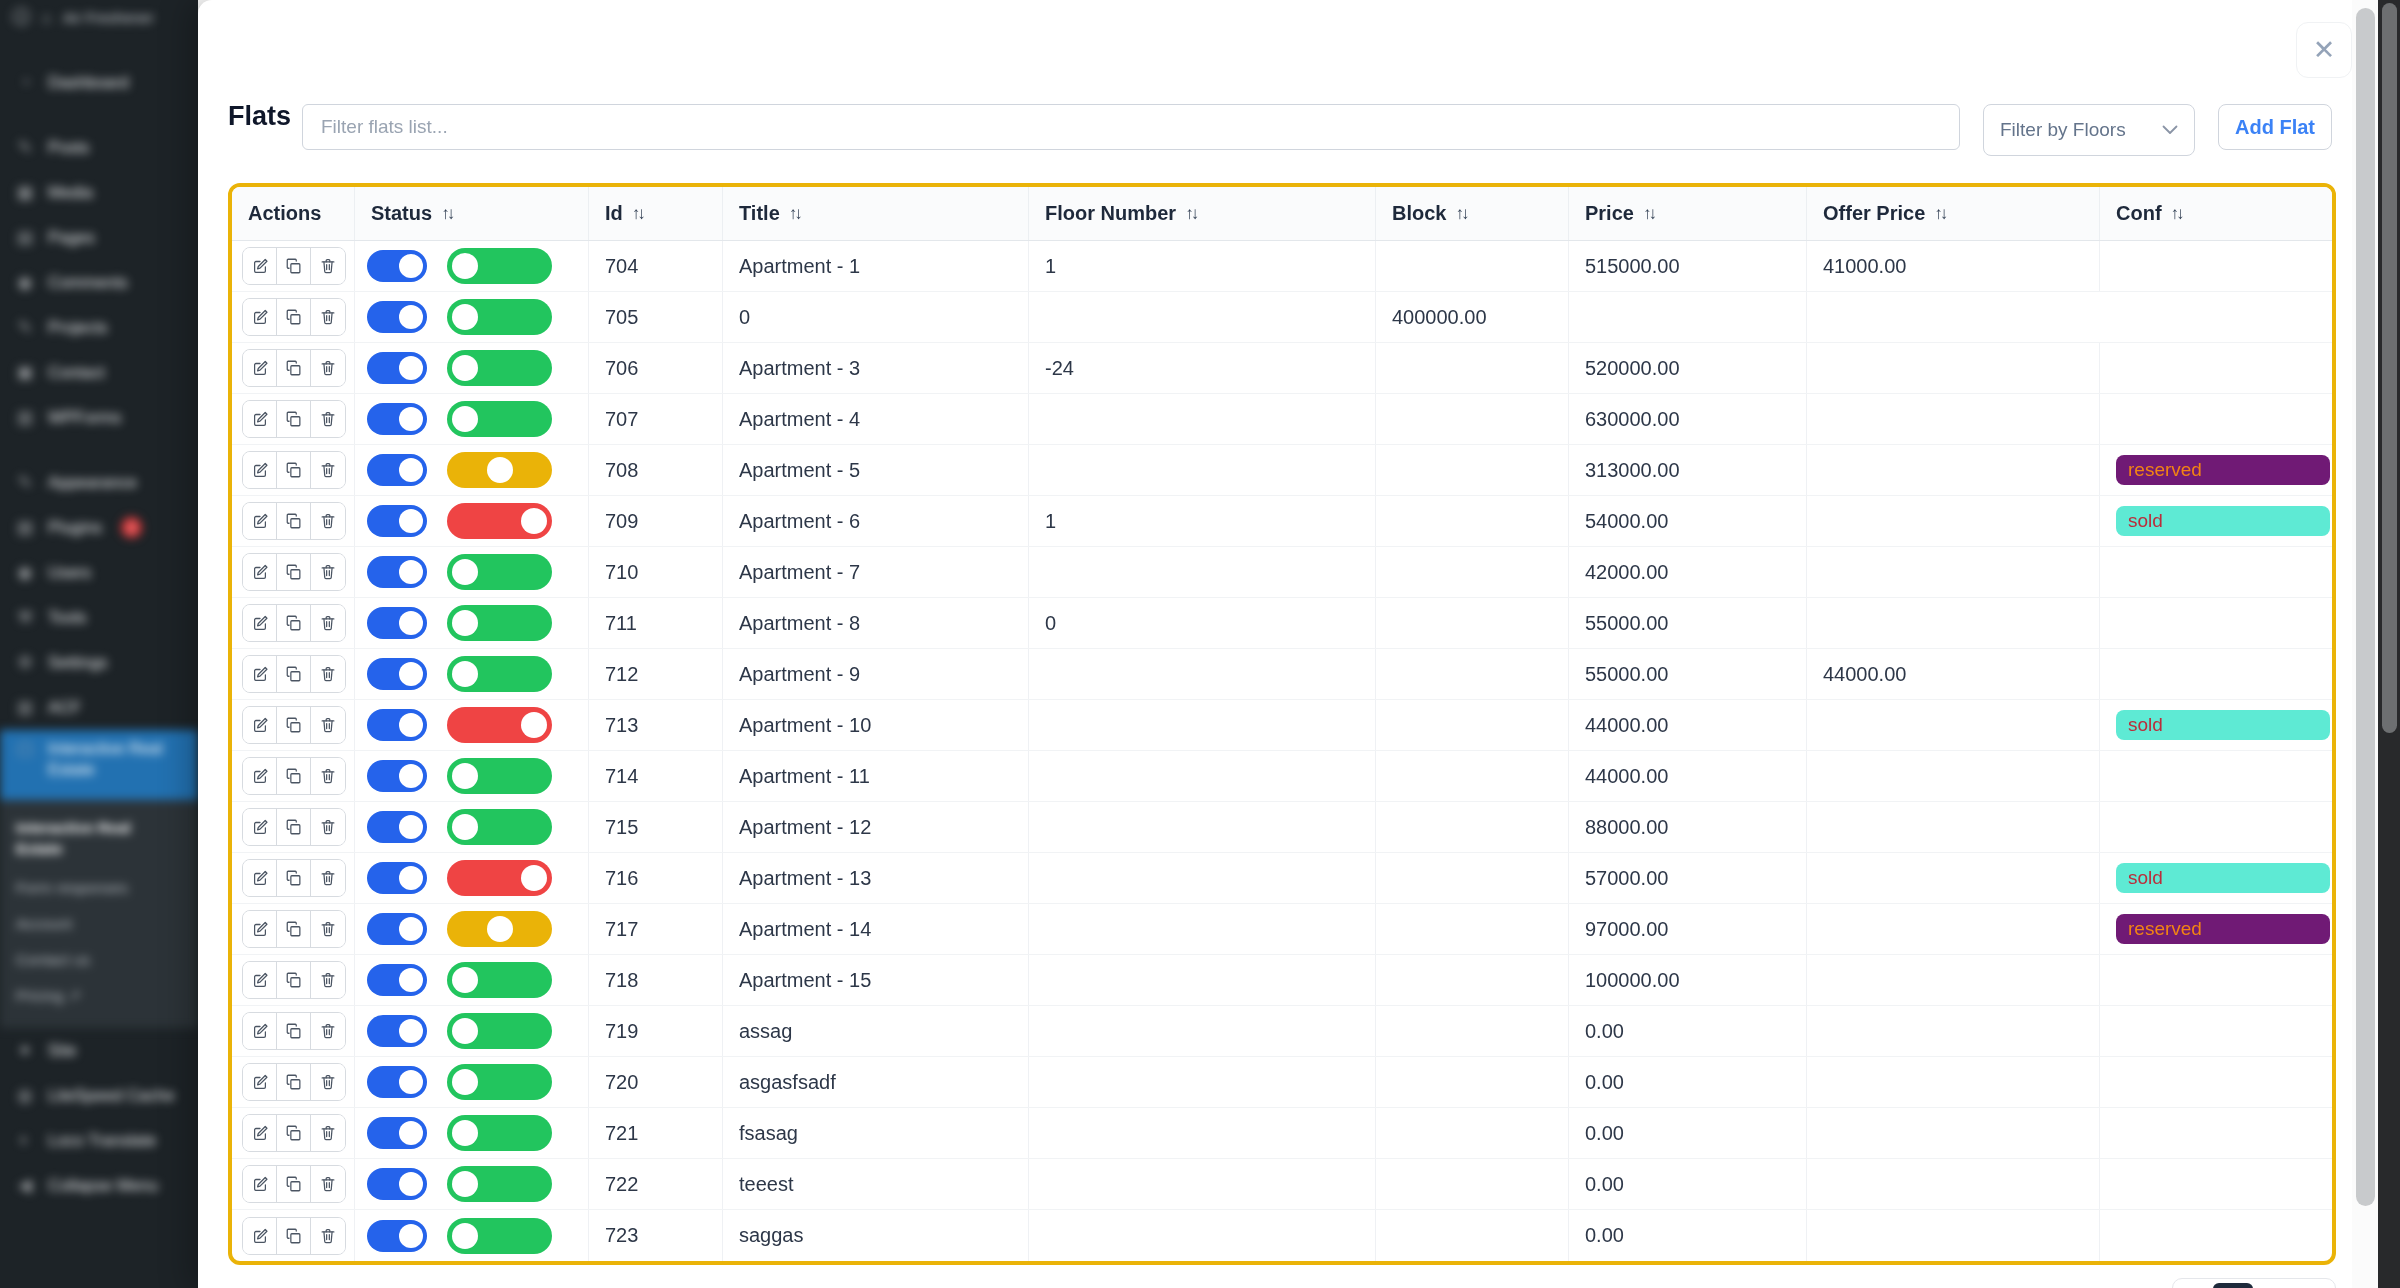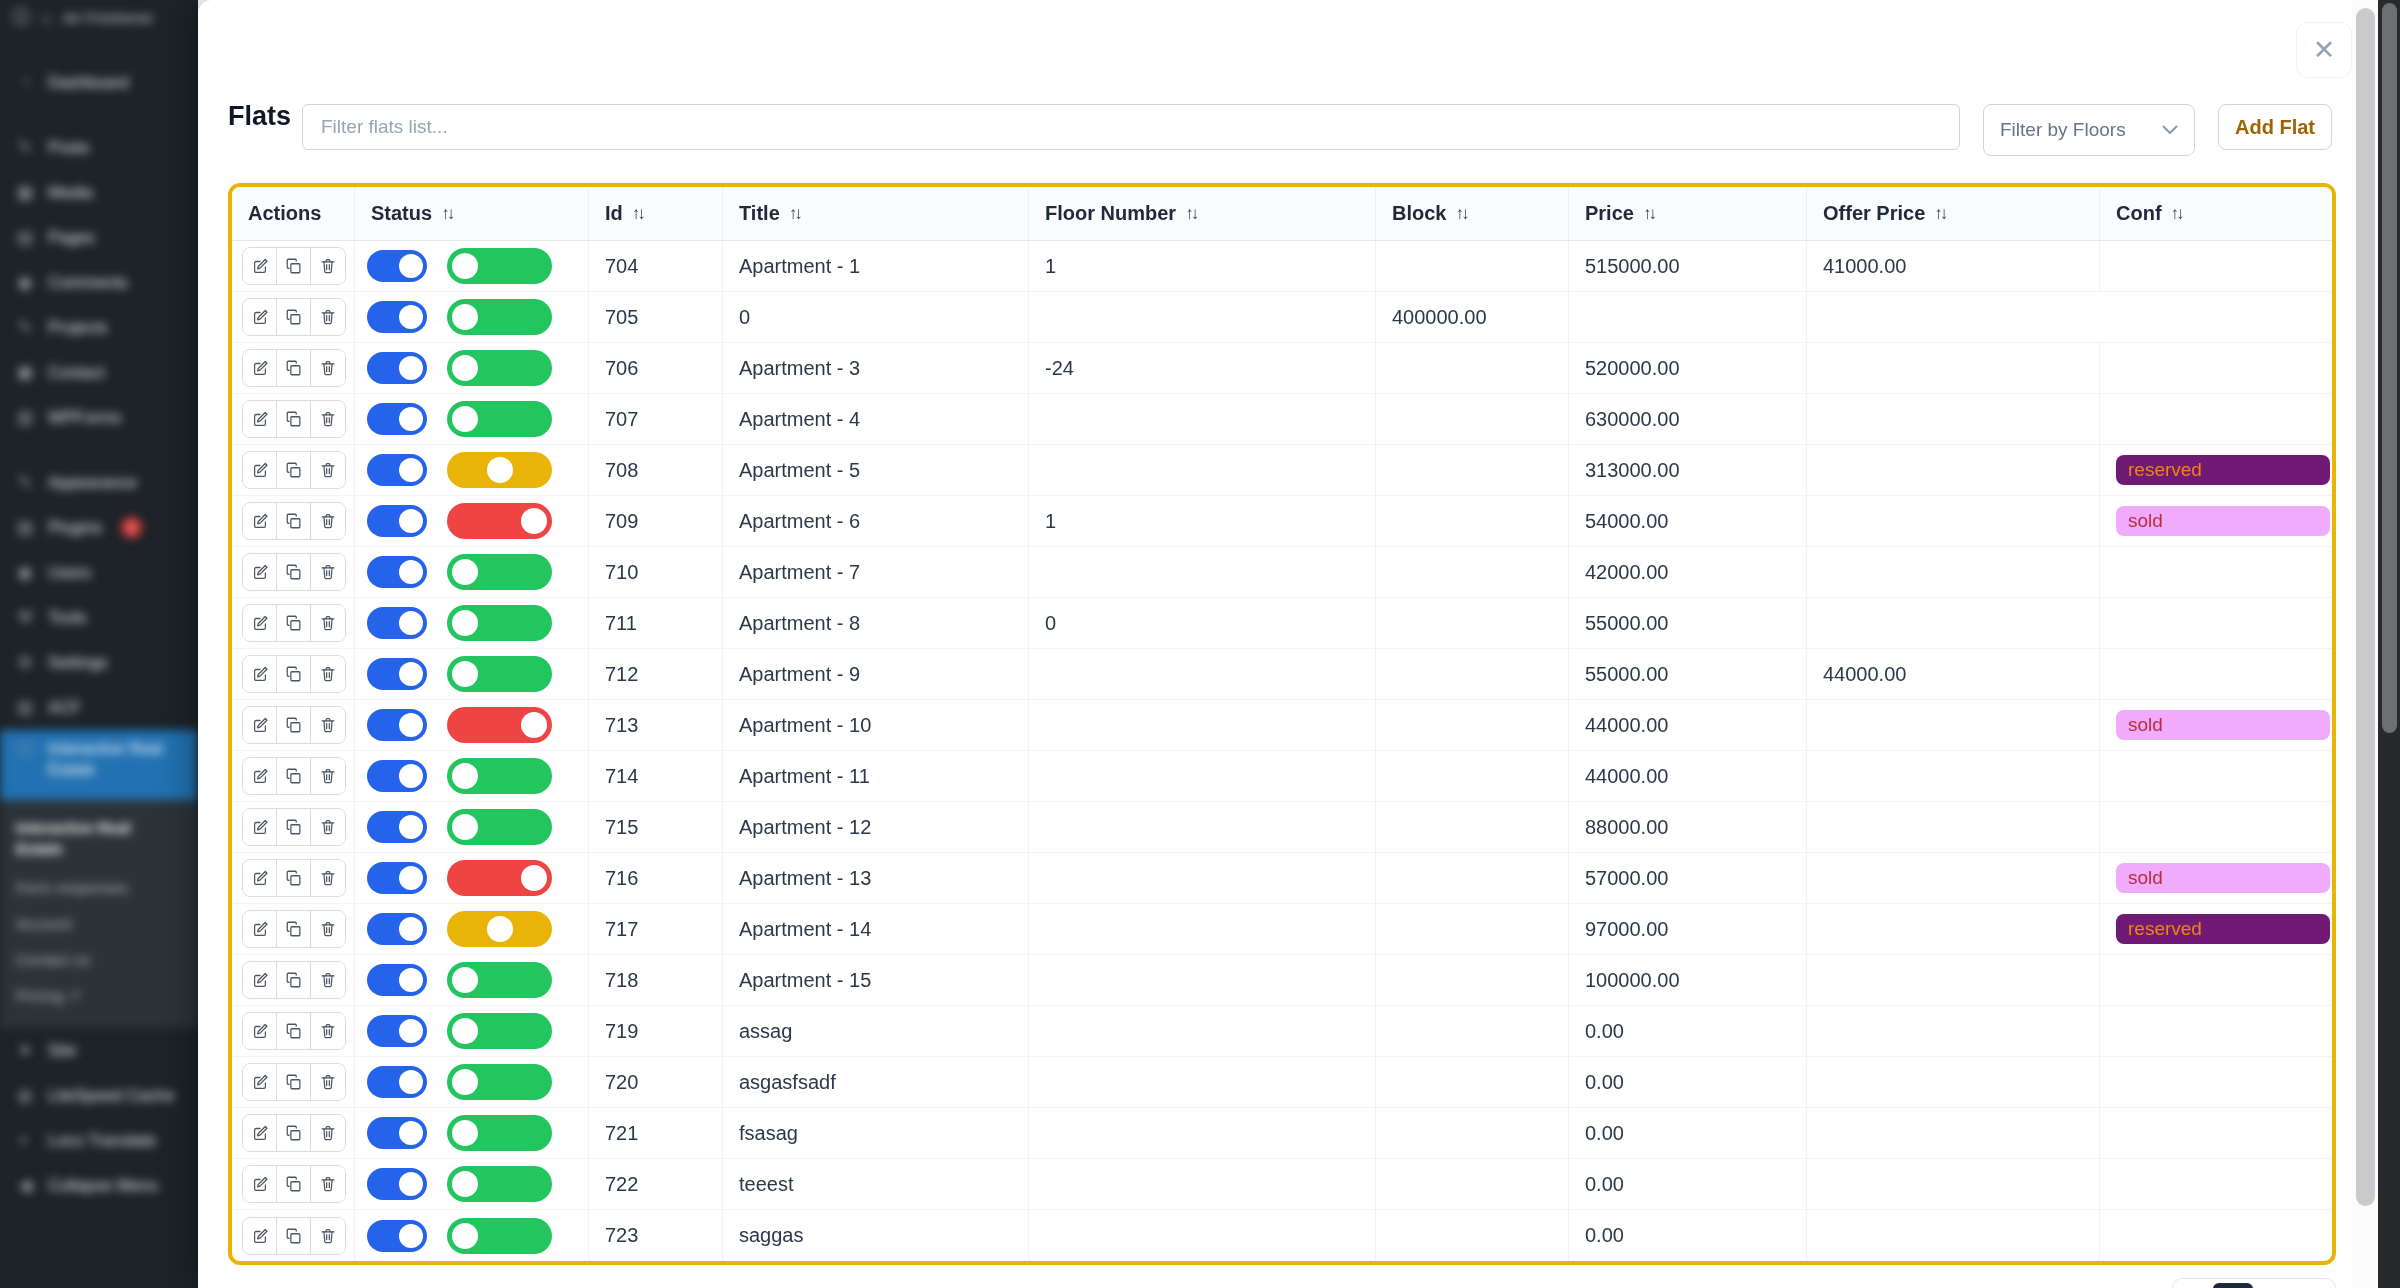--- a/index.html
+++ b/index.html
@@ -42,21 +42,21 @@
   .filter-input { position:absolute; left:104px; top:104px; width:1658px; height:46px;
     border:1px solid #d0d5dd; border-radius:6px; padding:0 18px; font-size:19px;
     color:#334155; font-family:"Liberation Sans", sans-serif; outline:none; }
   .filter-input::placeholder { color:#9aa4b2; }
   .floors-dd { position:absolute; left:1785px; top:104px; width:212px; height:52px;
     border:1px solid #d0d5dd; border-radius:8px; display:flex; align-items:center;
     justify-content:space-between; padding:0 16px; color:#64748b; font-size:19px;
     background:#fff; cursor:pointer; }
   .add-btn { position:absolute; left:2020px; top:104px; width:114px; height:46px;
     border:1px solid #d0d5dd; border-radius:8px; background:#fff; font-size:20px;
-    font-weight:600; color:#a16207; display:flex; align-items:center;
+    font-weight:600; color:#3b82f6; display:flex; align-items:center;
     justify-content:center; cursor:pointer; font-family:"Liberation Sans", sans-serif; }
 
   
   .flats-table { position:absolute; left:30px; top:183px; width:2108px;
     border:4px solid #eab308; border-radius:12px; overflow:hidden; background:#fff; }
   .t-row { display:grid;
     grid-template-columns:123px 234px 134px 306px 347px 193px 238px 293px 240px; }
   .t-head { background:#fafbfc; border-bottom:1px solid #e3e7eb; height:54px; }
   .th { display:flex; align-items:center; gap:9px; padding-left:16px;
     font-size:20px; font-weight:600; color:#1e293b; border-right:1px solid #eceff2; }
@@ -90,21 +90,21 @@
     border-radius:50%; background:#fff; }
   .tg2.available { background:#22c55e; } .tg2.available .knob { left:5px; }
   .tg2.reserved  { background:#eab308; } .tg2.reserved  .knob { left:39.5px; }
   .tg2.sold      { background:#ef4444; } .tg2.sold      .knob { right:5px; }
 
   
   .cell-conf { padding-right:10px; }
   .conf-badge { flex:1; height:30px; border-radius:8px; padding:0 12px;
     font-size:19px; line-height:30px; }
   .conf-badge.reserved { background:#701a75; color:#f28413; }
-  .conf-badge.sold { background:#f0abfc; color:#bb2d3b; }
+  .conf-badge.sold { background:#5eead4; color:#bb2d3b; }
 
   
   .pagination { position:absolute; left:1974px; top:1278px; width:164px; height:44px;
     background:#fff; border:1px solid #e5e7eb; border-radius:10px;
     display:flex; align-items:flex-start; padding:4px 6px; gap:6px; }
   .page-current { margin-left:34px; width:40px; height:36px; border-radius:6px;
     background:#1e2a3b; border:none; cursor:pointer; }
 
   
   .sb-inner-track { position:absolute; left:2352px; top:0; width:26px; height:1288px;

